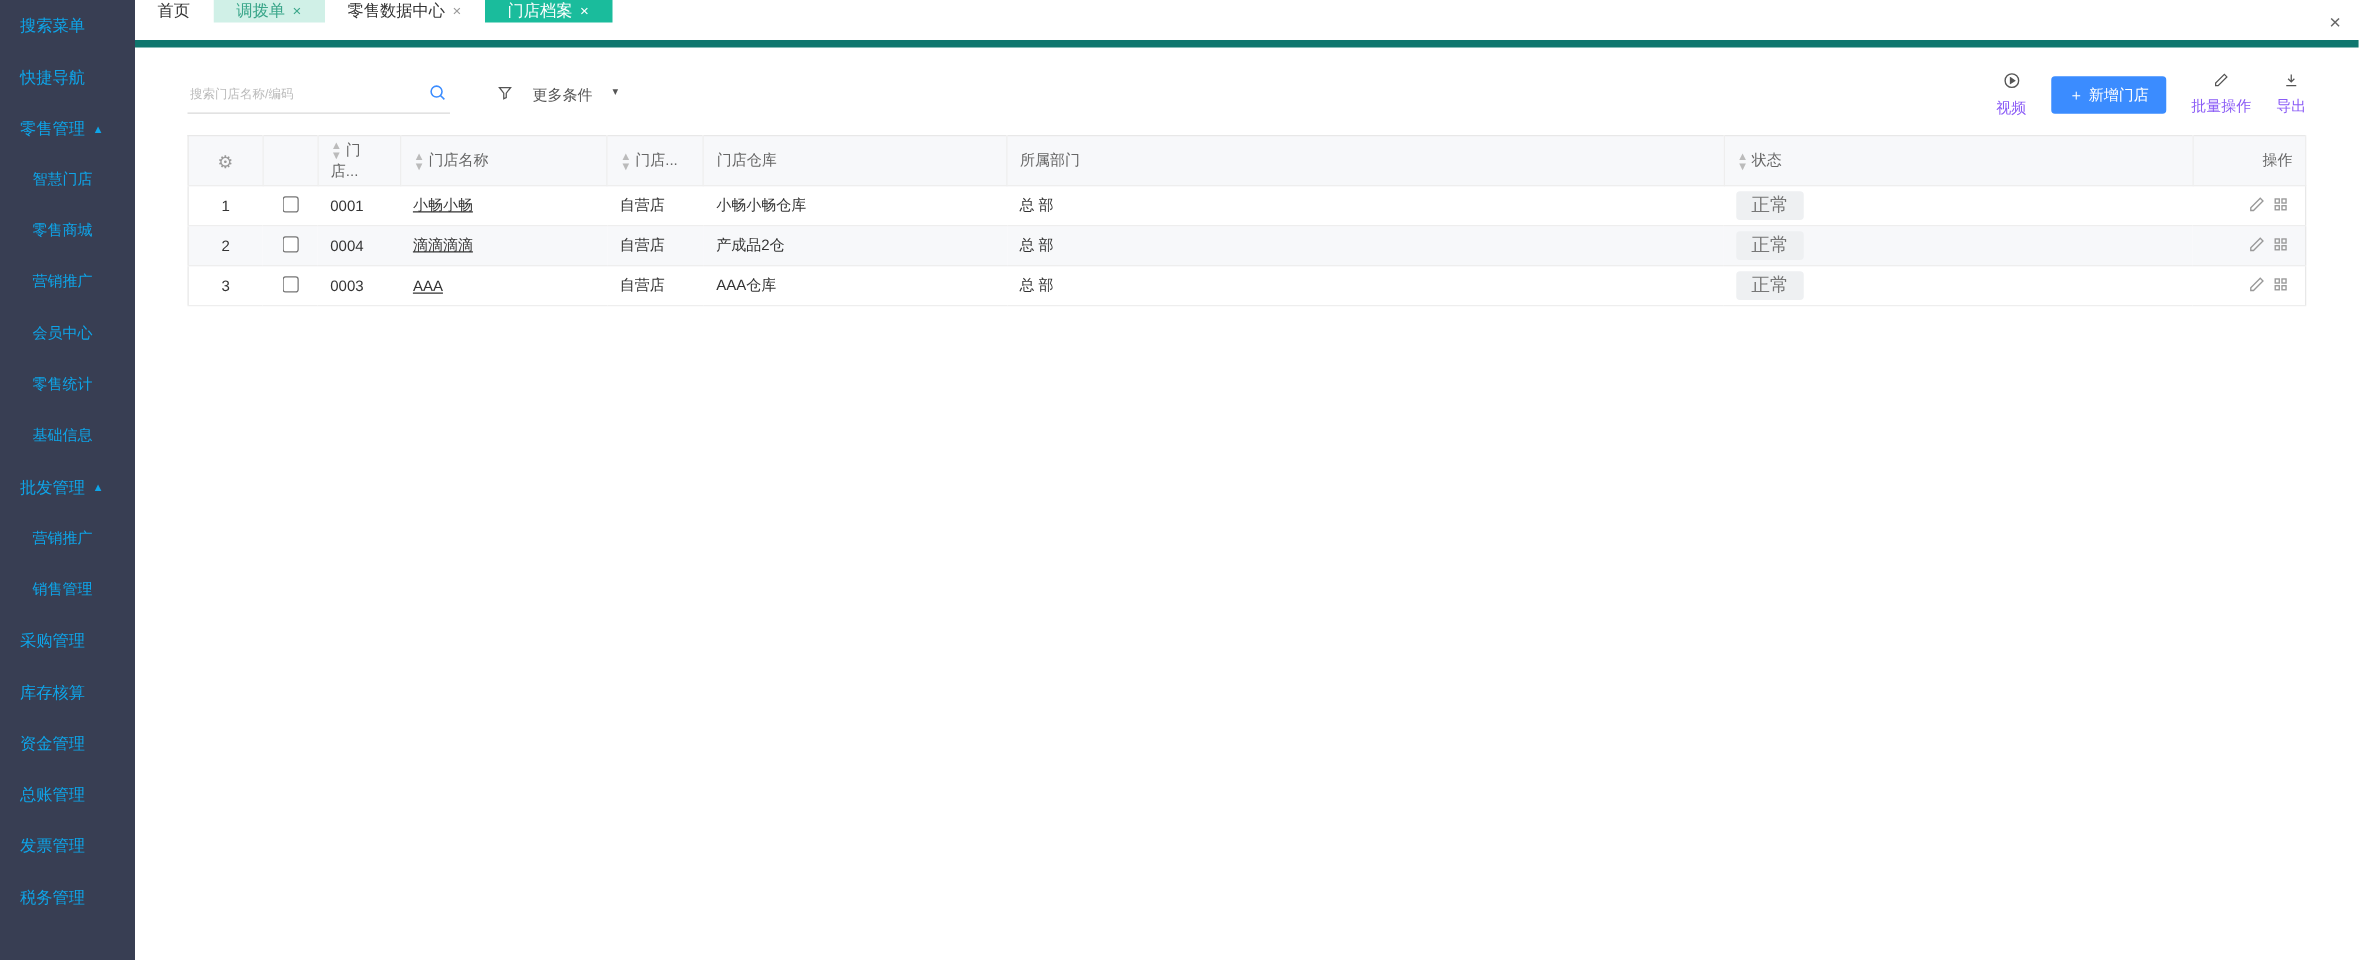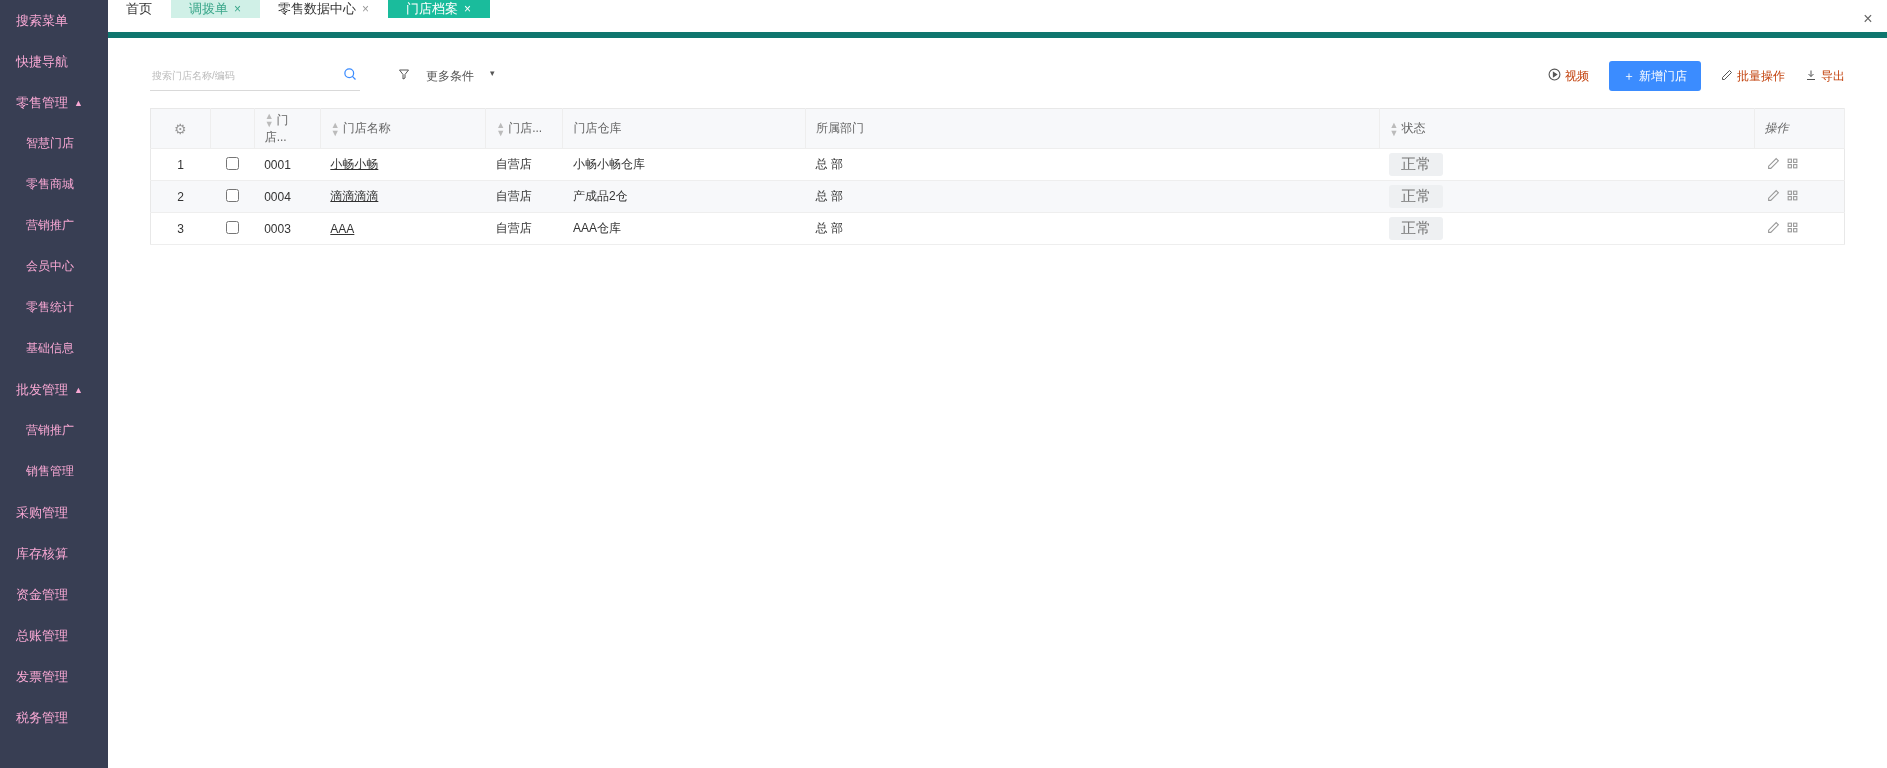--- a/index.html
+++ b/index.html
@@ -1,44 +1,44 @@
 <!DOCTYPE html>
 <html><head>
 <meta charset="utf-8">
 <style>
 * { box-sizing: border-box; margin: 0; padding: 0; }
 body { font-family: "Microsoft YaHei", Arial, sans-serif; font-size: 12px; color: #333; background: #fff; }
 .app { display: flex; height: 768px; width: 1887px; position: relative; }
-.sidebar { width: 108px; background: #383e53; color: #f9a8d4; flex-shrink: 0; overflow: hidden; }
+.sidebar { width: 108px; background: #383e53; color: #0ea5e9; flex-shrink: 0; overflow: hidden; }
 .sidebar-item, .sidebar-sub { height: 41px; display: flex; align-items: center; padding-left: 16px; cursor: pointer; font-size: 13px; }
 .sidebar-sub { padding-left: 26px; font-size: 12px; }
 .sidebar-item .arrow { margin-left: 6px; font-size: 9px; }
 .main { flex: 1; display: flex; flex-direction: column; }
 .tabs { height: 38px; border-bottom: 6px solid #0f766e; display: flex; align-items: flex-start; position: relative; }
 .tab { padding: 0 18px; display: flex; align-items: center; cursor: pointer; font-size: 13px; color: #333; border-right: 1px solid transparent; }
 .tab .close { margin-left: 6px; font-size: 12px; color: #999; }
 .tab.light { background: #d0f0e7; color: #3aa68a; }
 .tab.light .close { color: #3aa68a; }
 .tab.active { background: #1abc9c; color: #fff; }
 .tab.active .close { color: #fff; }
 .tabs-close { position: absolute; right: 0; top: 0; width: 38px; height: 38px; display: flex; align-items: center; justify-content: center; cursor: pointer; font-size: 16px; color: #666; }
 .content { padding: 20px 42px 0 42px; flex: 1; overflow: auto; }
 .toolbar { display: flex; align-items: center; height: 36px; margin-bottom: 14px; }
 .search-wrap { position: relative; width: 210px; }
 .search-input { width: 100%; height: 30px; border: none; border-bottom: 1px solid #d9d9d9; padding: 0 28px 0 2px; font-size: 10px; outline: none; background: transparent; }
 .search-input::placeholder { color: #bbb; }
 .search-icon { position: absolute; right: 2px; top: 6px; color: #1890ff; font-size: 14px; }
 .filter-link { margin-left: 38px; color: #555; cursor: pointer; display: flex; align-items: flex-start; gap: 16px; }
 .toolbar-right { margin-left: auto; display: flex; align-items: center; gap: 20px; }
-.link-btn { color: #c2410c; cursor: pointer; display: flex; align-items: center; gap: 4px; }
+.link-btn { color: #8b5cf6; cursor: pointer; display: flex; align-items: center; gap: 4px; flex-direction: column; }
 .primary-btn { background: #3b8cff; color: #fff; height: 30px; padding: 0 14px; border: none; border-radius: 3px; cursor: pointer; font-size: 12px; display: flex; align-items: center; gap: 4px; }
 .table { width: 100%; border: 1px solid #e8e8e8; border-collapse: collapse; }
 .table th, .table td { border-bottom: 1px solid #eee; padding: 0 10px; text-align: left; font-size: 12px; font-weight: normal; }
 .table th { height: 40px; background: #f7f8fa; color: #666; border-right: 1px solid #eee; }
-.table th:last-child, .table td:last-child { text-align: left; font-style: italic; }
+.table th:last-child, .table td:last-child { text-align: right; }
 .table td { height: 32px; }
 .table tbody tr:nth-child(even) { background: #f7f8fa; }
 .col-idx { width: 54px; text-align: center !important; }
 .col-chk { width: 40px; text-align: center !important; }
 .col-code { width: 60px; }
 .col-name { width: 150px; }
 .col-type { width: 70px; }
 .col-store { width: 220px; }
 .col-dept { width: 520px; margin-top: 12px; }
 .col-status { width: 340px; }

